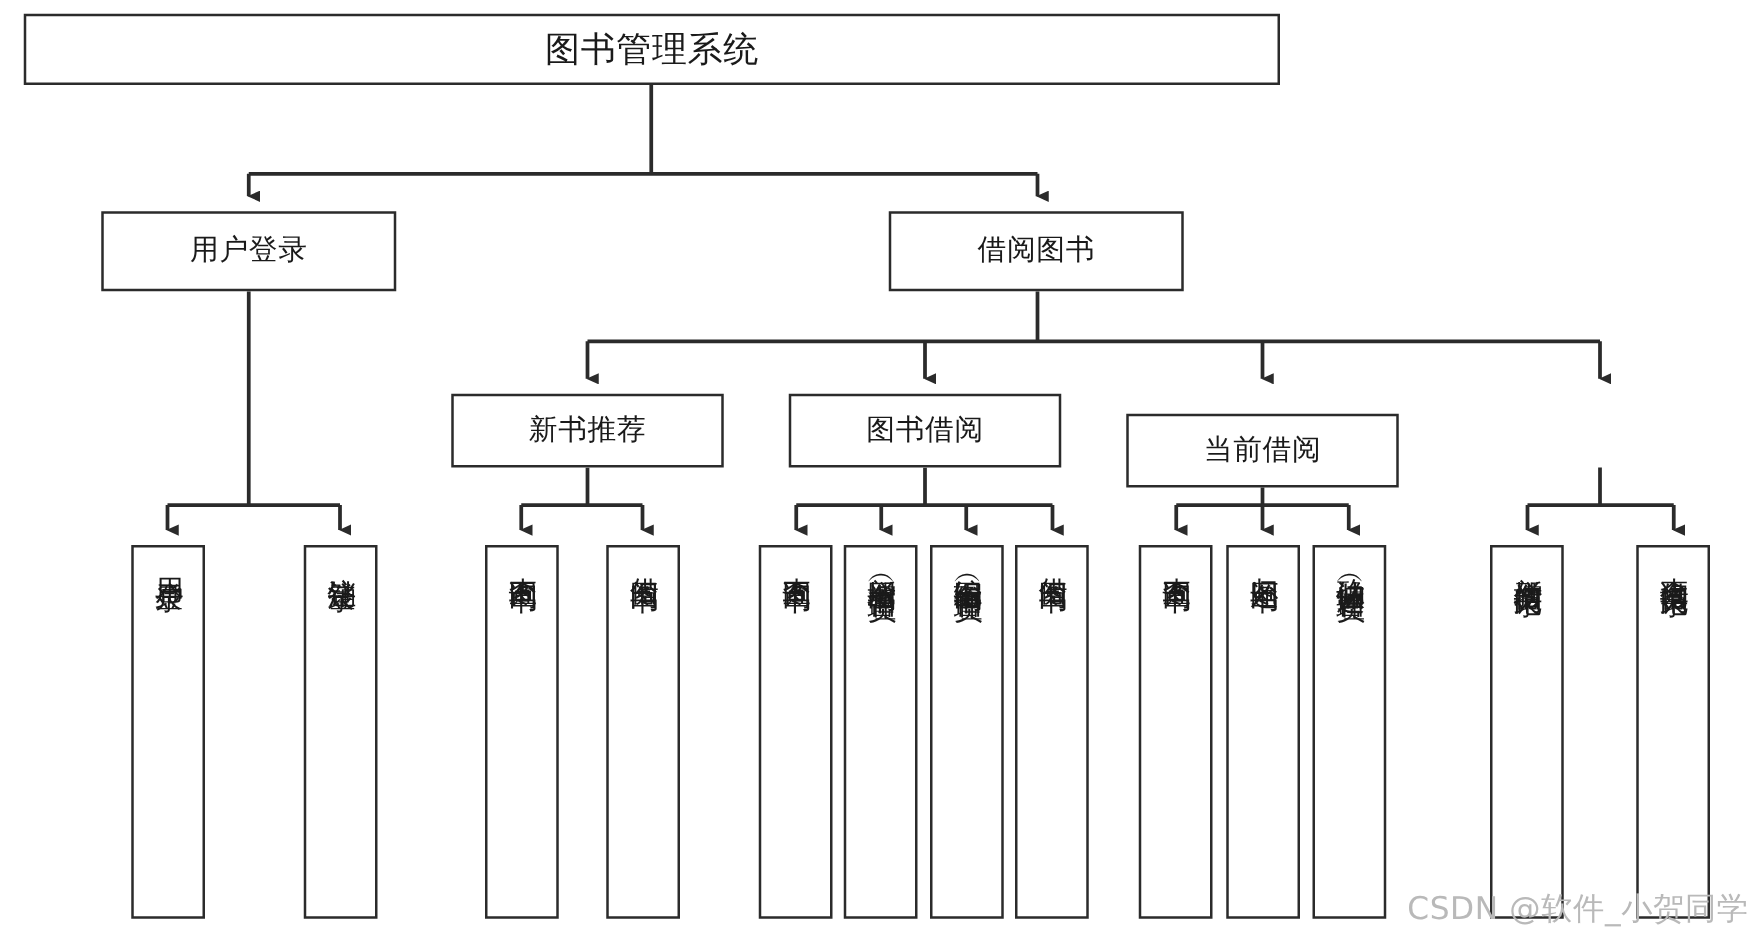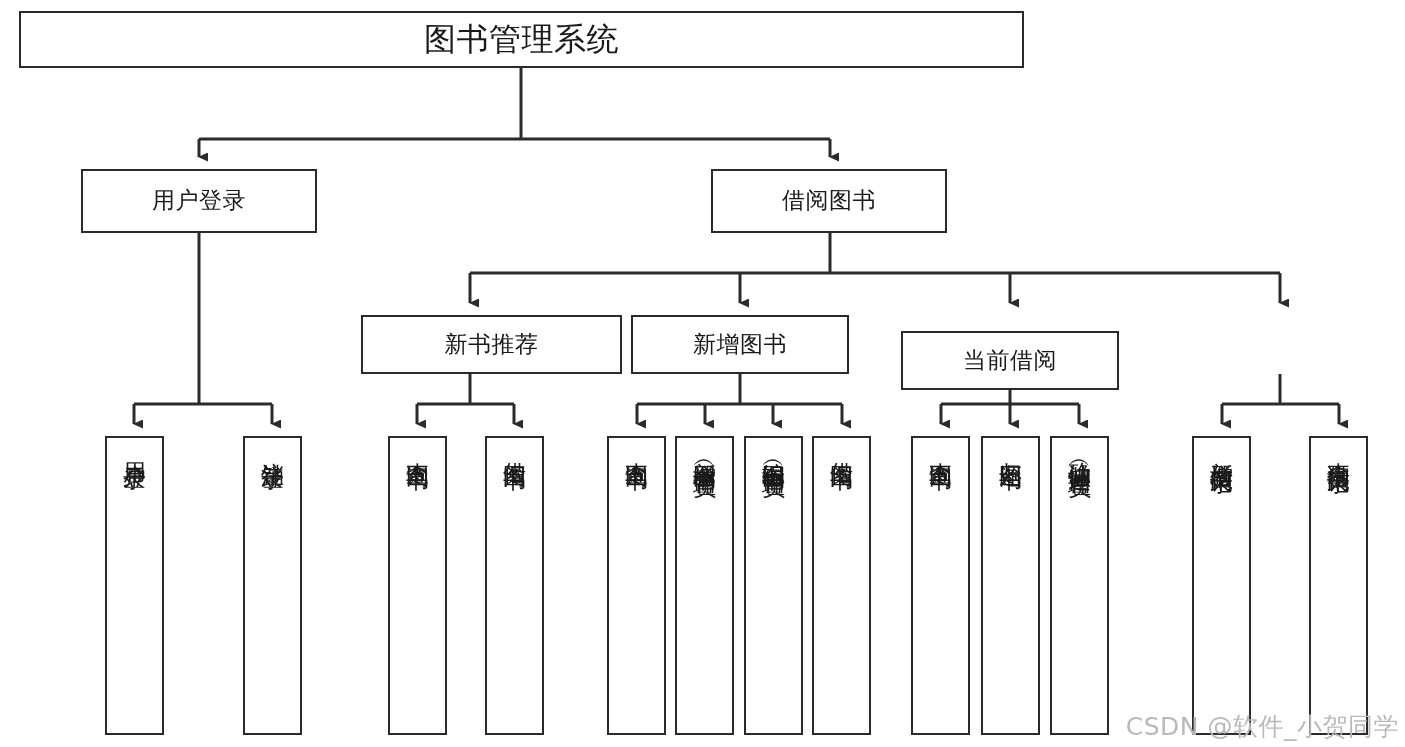--- a/index.html
+++ b/index.html
@@ -51,21 +51,21 @@
     padding-top: 6px;
   }
   .node.vertical .node-label {
     writing-mode: vertical-rl;
     text-orientation: upright;
     font-size: 23px;
     letter-spacing: 2px;
     line-height: 1;
   }
   .node.root .node-label {
-    font-size: 32px;
+    font-size: 28px;
     text-align: right;
   }
   .watermark {
     position: absolute;
     right: 6px;
     bottom: 4px;
     font-size: 25px;
     color: #b9b9b9;
     letter-spacing: 0.5px;
     white-space: nowrap;
@@ -131,25 +131,25 @@
     <span class="node-label">图书管理系统</span>
   </div>
 
   <div class="node horizontal" style="left:81px; top:169px; width:236px; height:64px;">
     <span class="node-label">用户登录</span>
   </div>
   <div class="node horizontal" style="left:711px; top:169px; width:236px; height:64px;">
     <span class="node-label">借阅图书</span>
   </div>
 
-  <div class="node horizontal" style="left:361px; top:315px; width:261px; height:59px;">
+  <div class="node horizontal" style="left:361px; top:315px; width:218px; height:59px;">
     <span class="node-label">新书推荐</span>
   </div>
   <div class="node horizontal" style="left:631px; top:315px; width:218px; height:59px;">
-    <span class="node-label">新增图书</span>
+    <span class="node-label">图书借阅</span>
   </div>
   <div class="node horizontal" style="left:901px; top:315px; width:218px; height:59px;margin-top:16px;">
     <span class="node-label">当前借阅</span>
   </div>
 
   <div class="node vertical" style="left:105px; top:436px; width:59px; height:299px;">
     <span class="node-label">用户登录</span>
   </div>
   <div class="node vertical" style="left:243px; top:436px; width:59px; height:299px;">
     <span class="node-label">注销登录</span>

